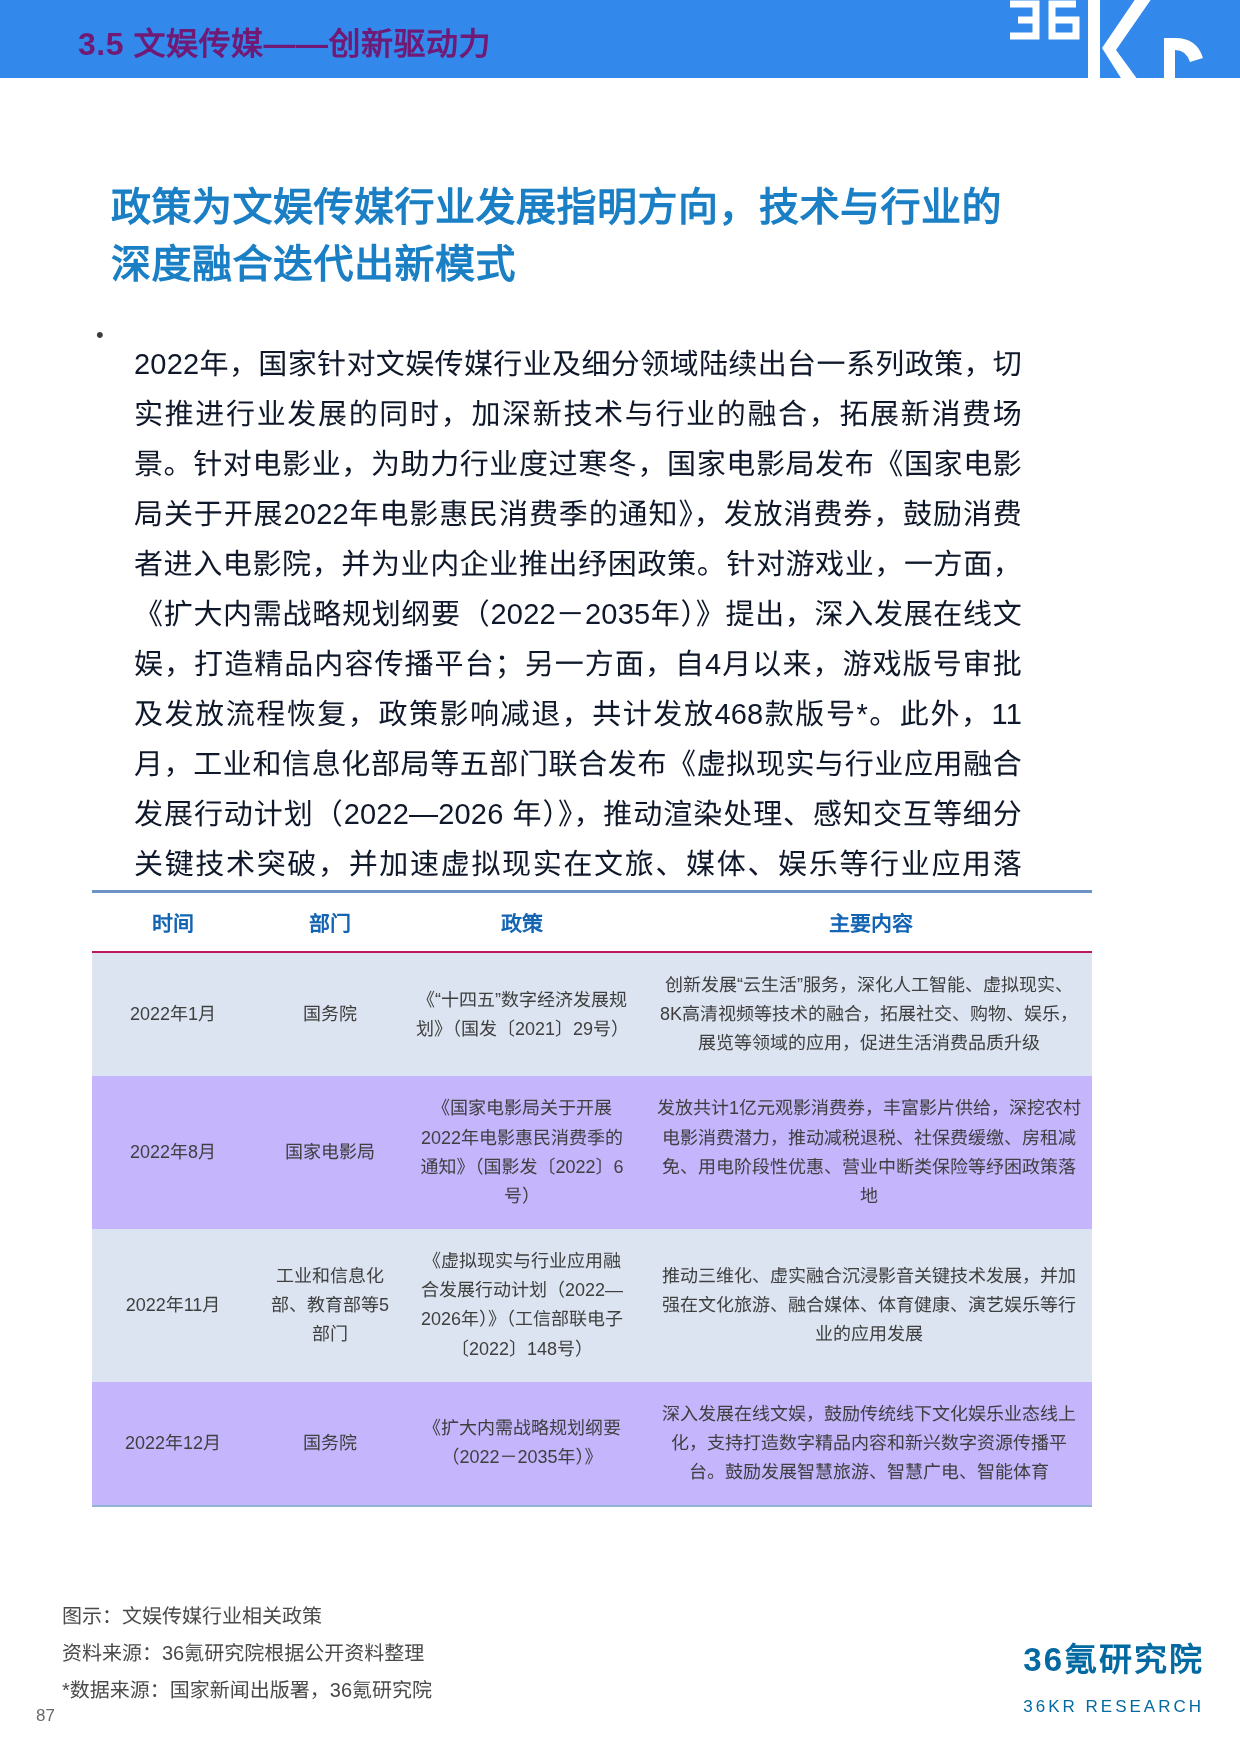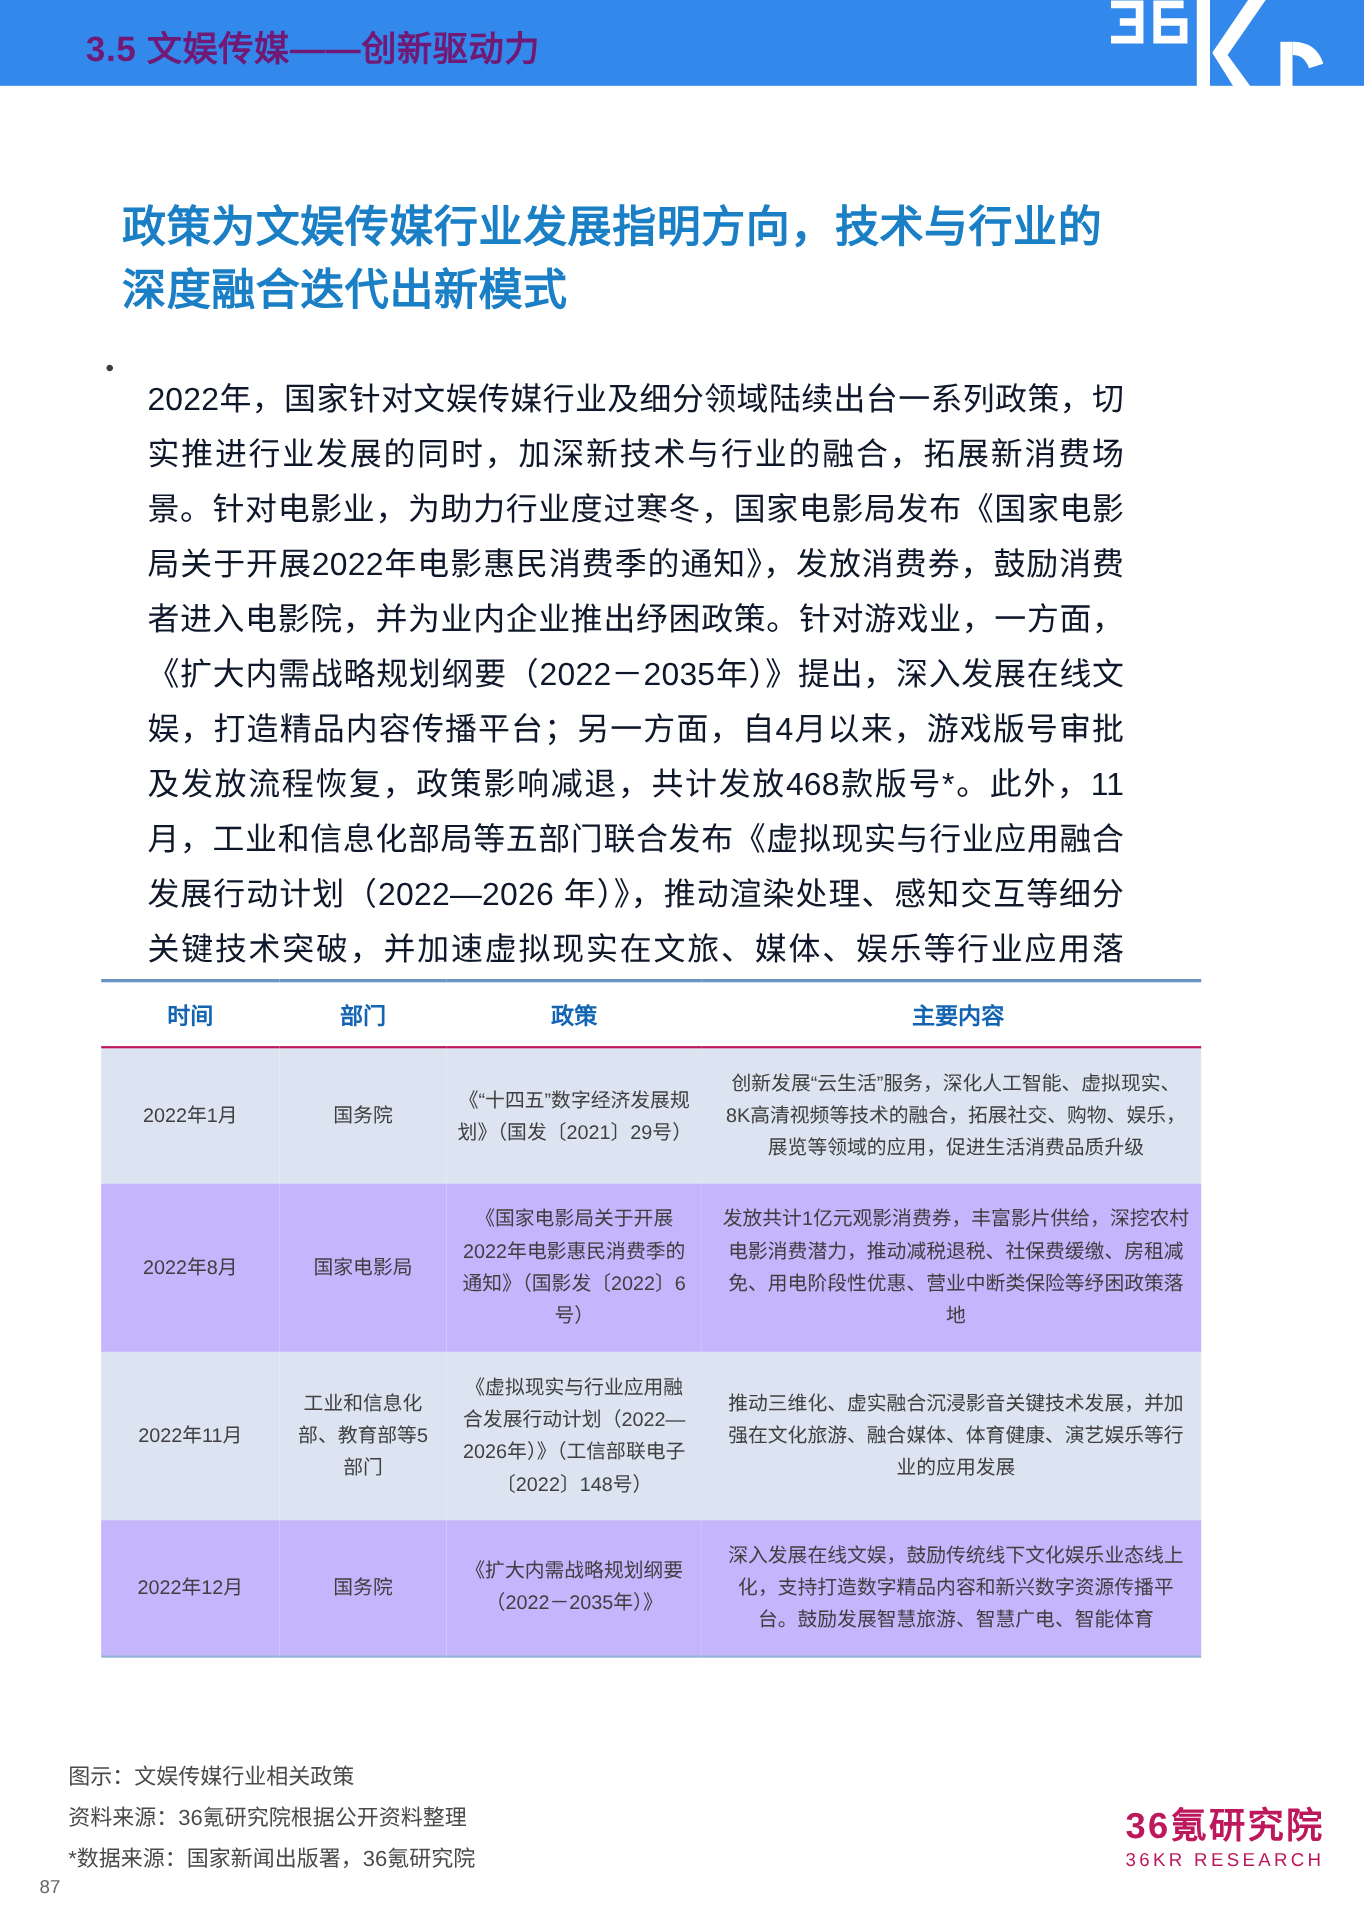--- a/index.html
+++ b/index.html
@@ -142,33 +142,34 @@
     font-size: 17px;
     color: #6a6a6a;
   }
 
   
   .watermark {
     position: absolute;
     right: 36px;
     top: 1642px;
     text-align: right;
-    color: #be185d;
+    color: #0369a1;
     pointer-events: none;
   }
   .watermark .wm-cn {
     font-size: 33px;
     font-weight: bold;
     letter-spacing: 2px;
     line-height: 1.1;
   }
   .watermark .wm-en {
     font-size: 17px;
     letter-spacing: 3px;
     line-height: 1.5;
+    margin-top: 16px;
   }
 </style>
 </head>
 <body>
 
 <div class="header-band"></div>
 
 <div class="header-title">3.5 文娱传媒——创新驱动力</div>
 
 <div class="brand-logo">

